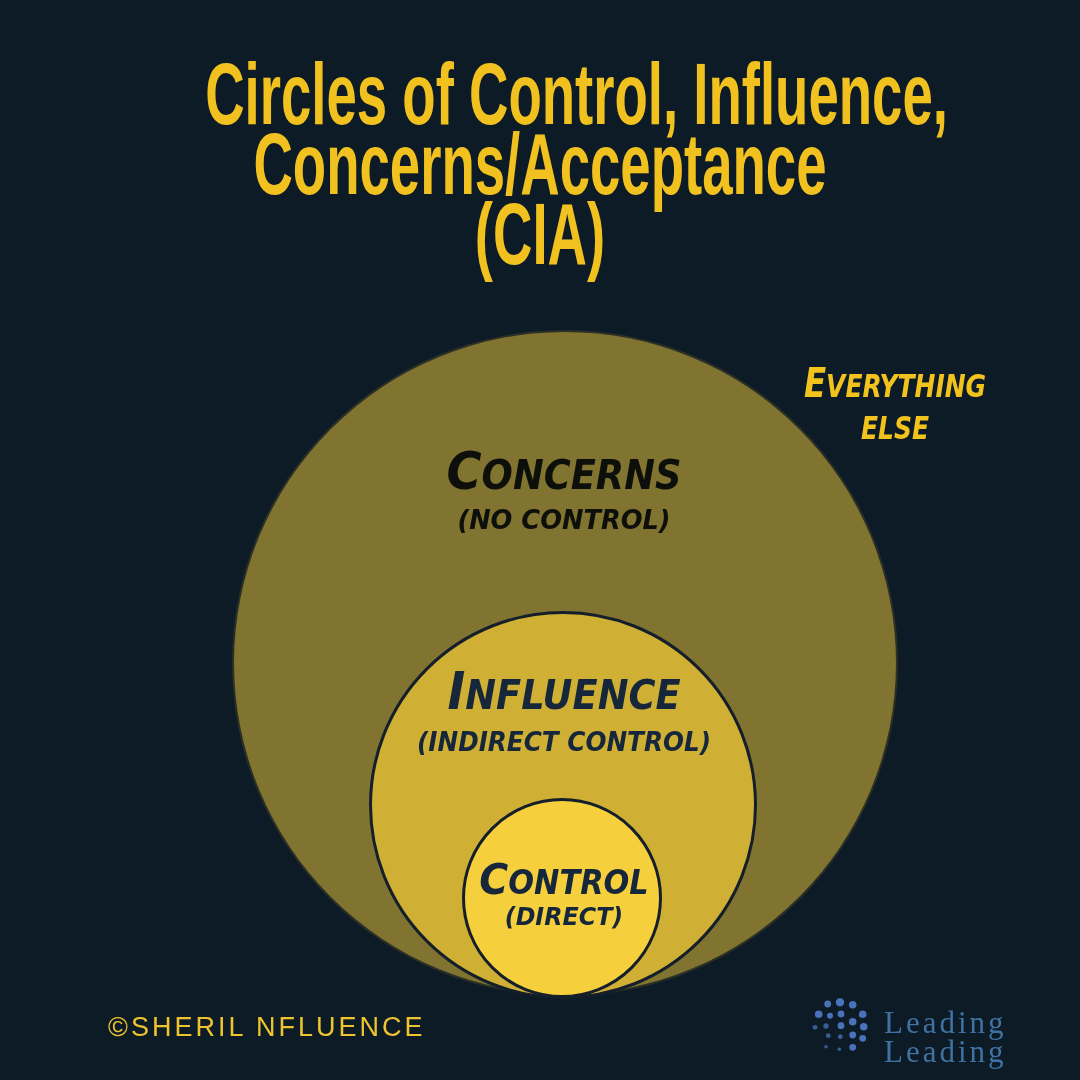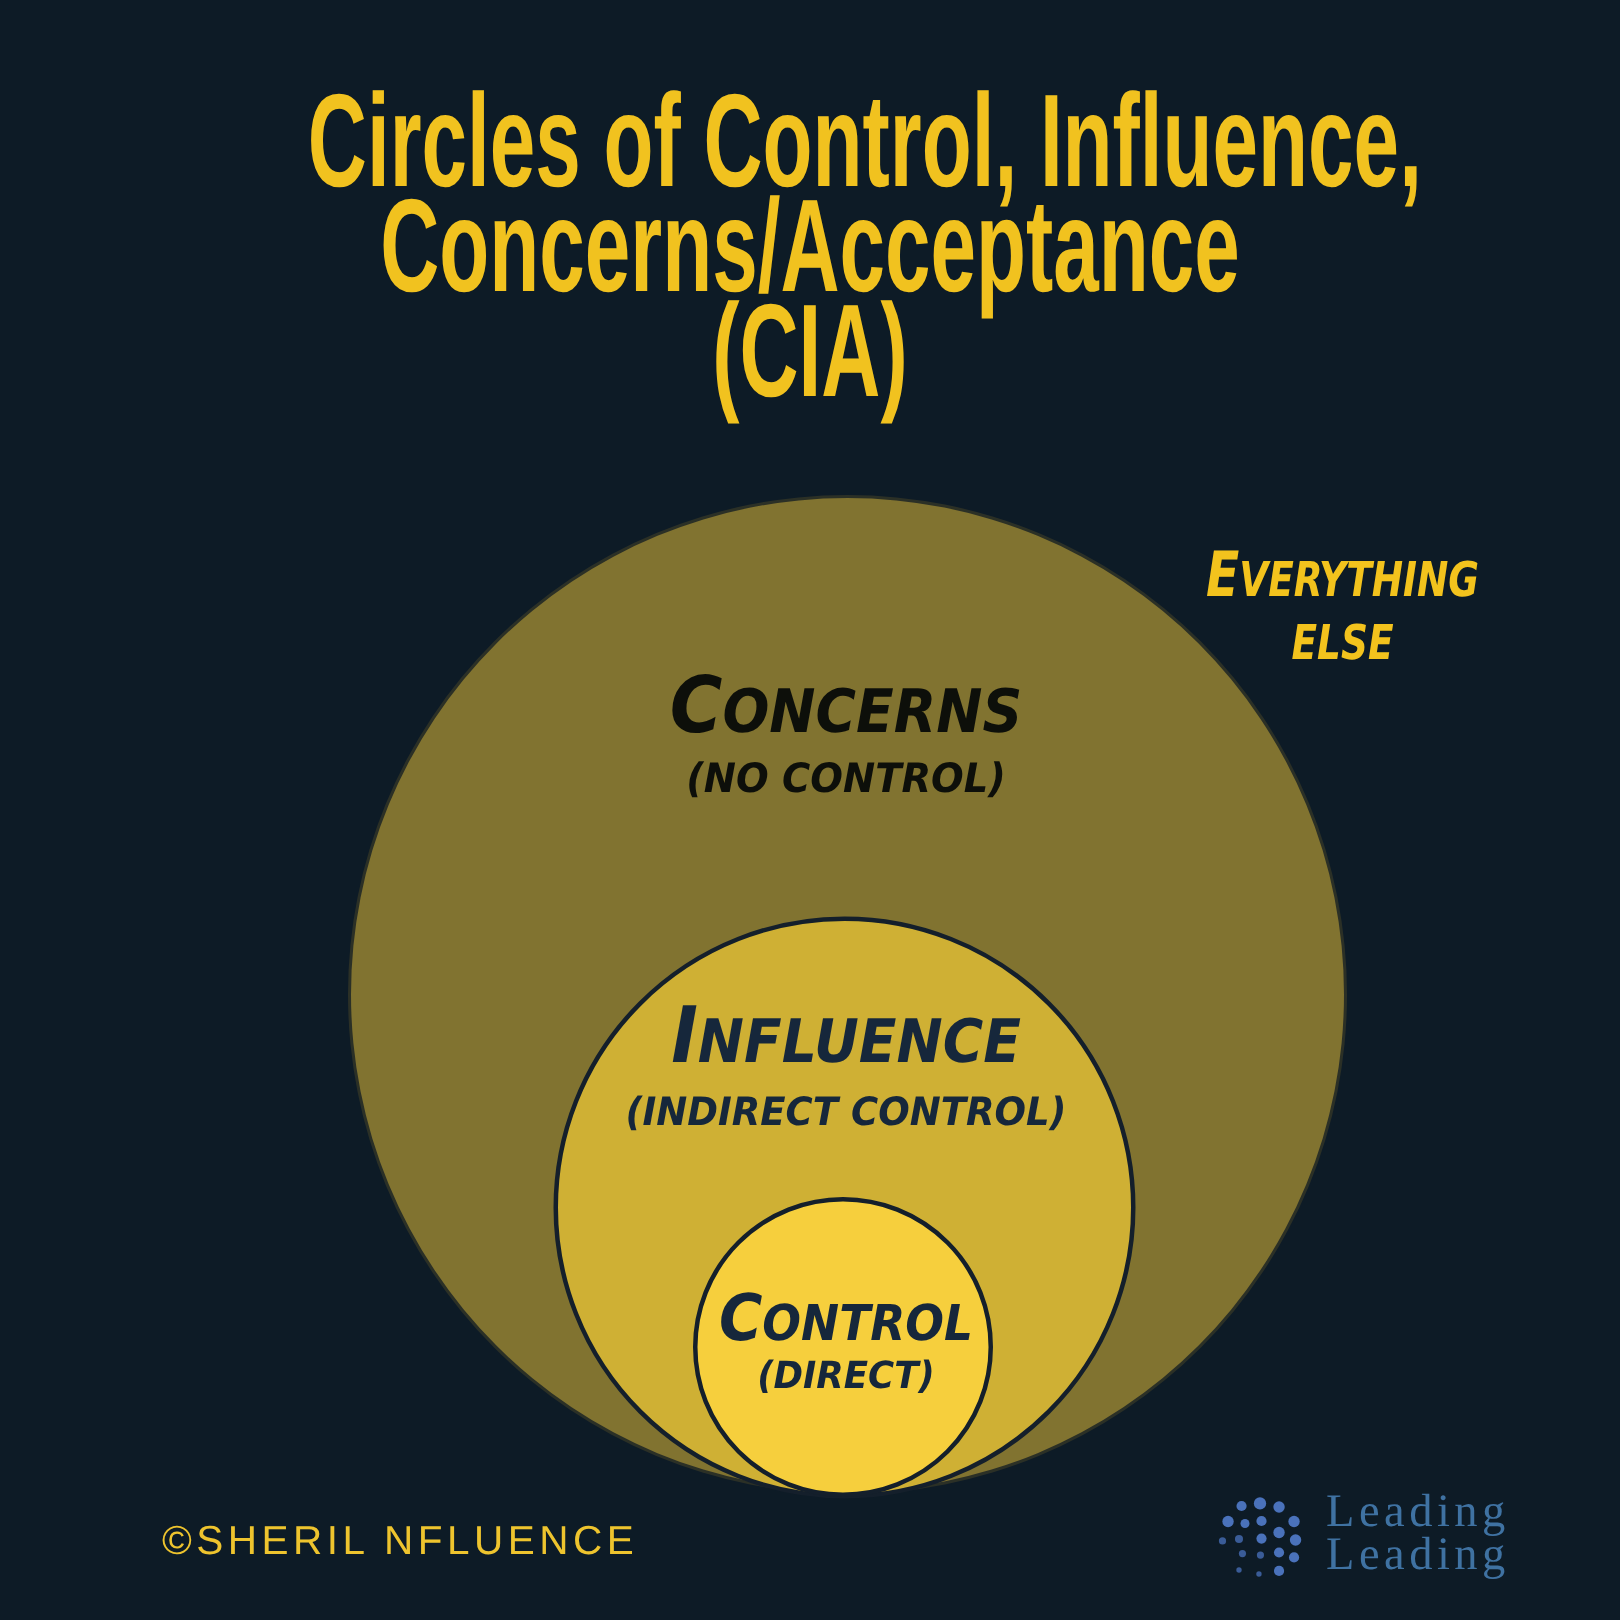--- a/index.html
+++ b/index.html
@@ -62,21 +62,21 @@
   
   .copyright{
     position:absolute;left:108px;top:1012px;font-size:27px;letter-spacing:3px;
     color:var(--copyright-yellow);font-weight:normal;
   }
   .logo{position:absolute;left:806px;top:990px;display:flex;align-items:flex-start;}
   .logo-dots{width:70px;height:70px;}
   .dot-big{fill:var(--logo-dot-blue);}
   .dot-small{fill:var(--logo-dot-blue-dark);}
   .logo-text{
-    margin-left:8px;margin-top:2px;font-family:"Liberation Serif",serif;
+    margin-left:8px;margin-top:18px;font-family:"Liberation Serif",serif;
     font-size:31px;line-height:29px;letter-spacing:3px;color:var(--logo-text-blue);
   }
 </style>
 </head>
 <body>
 
 <div class="canvas">
 
   <header class="title">
     <span class="title-line">Circles of Control, Influence,</span>

